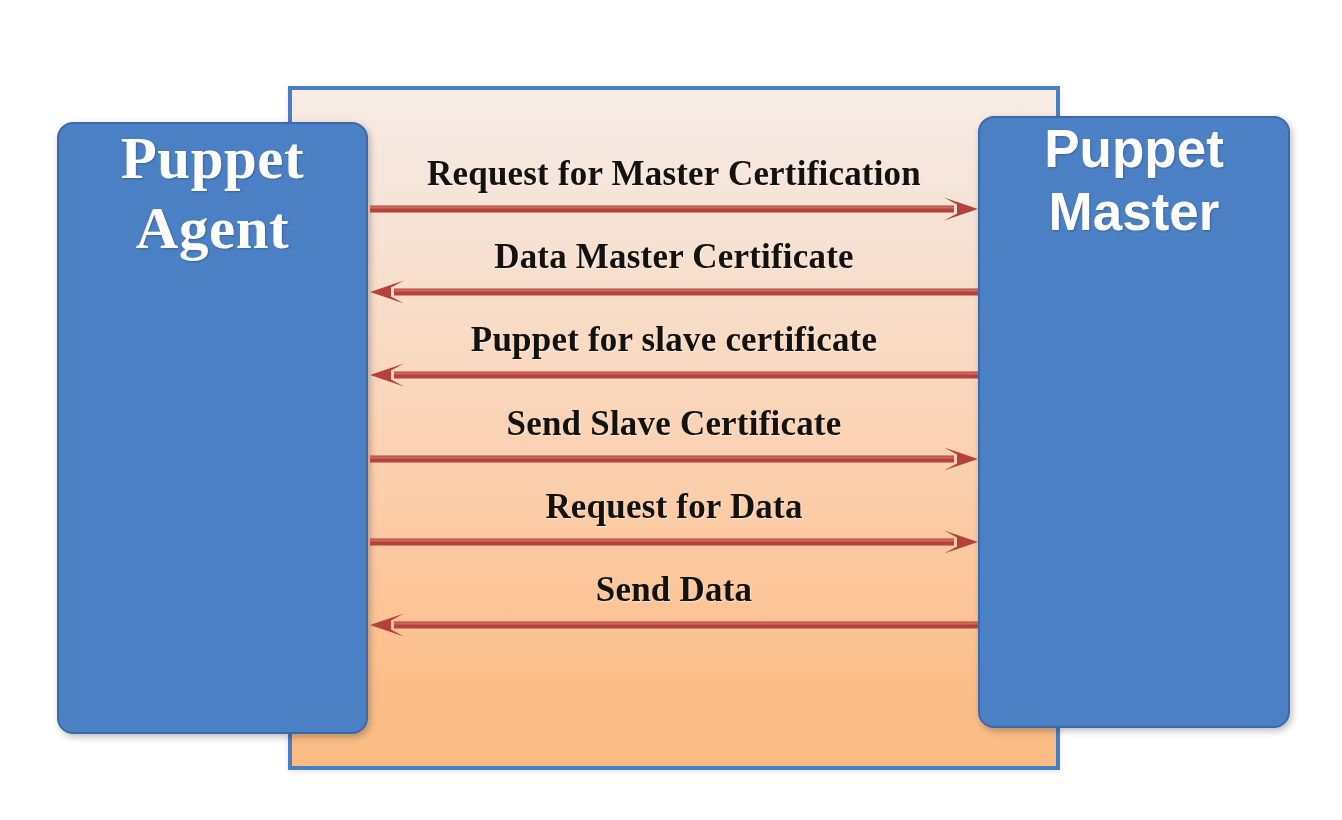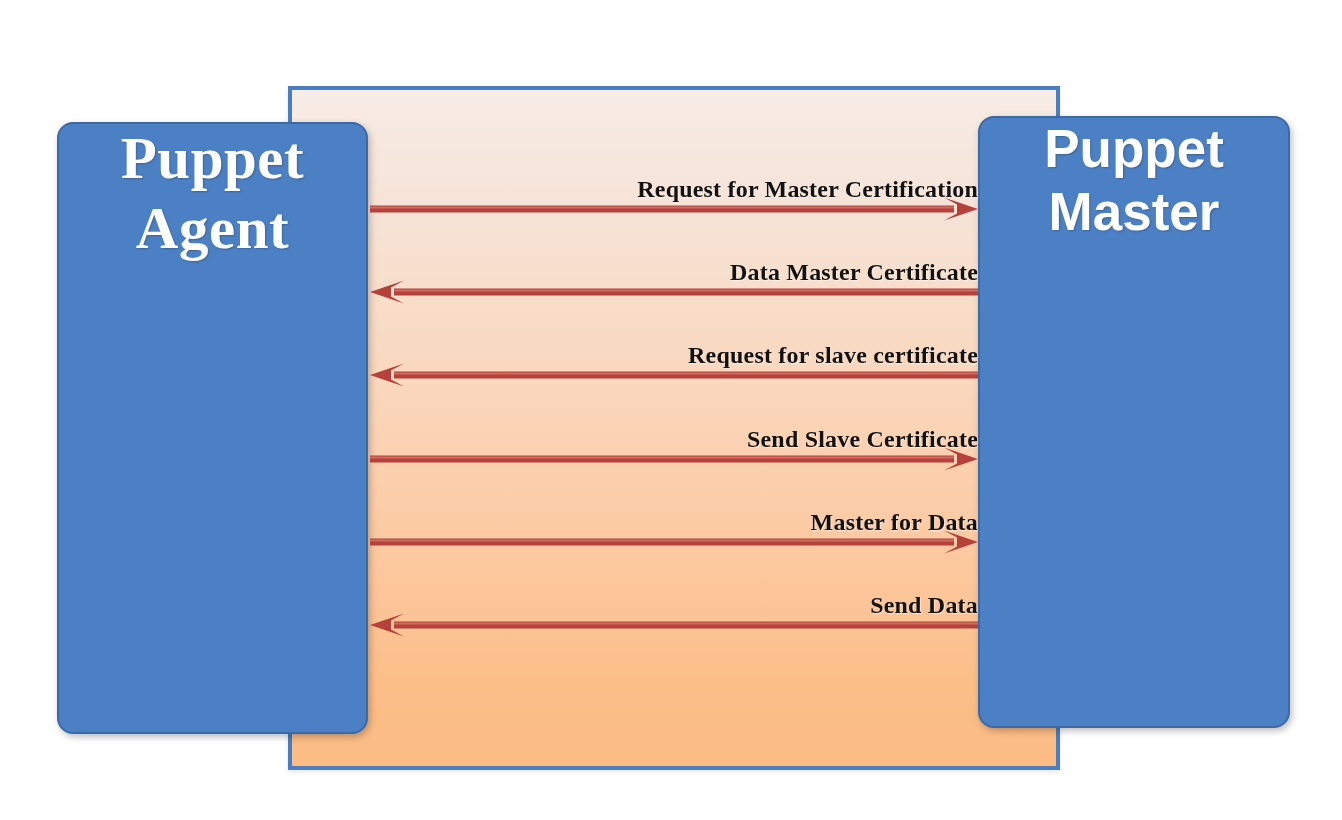--- a/index.html
+++ b/index.html
@@ -80,26 +80,26 @@
 
   
   .msg {
     position: absolute;
     left: 370px;
     width: 608px;
     height: 0;
   }
   .msg-label {
     position: absolute;
-    bottom: 0;
+    bottom: 9px;
     width: 100%;
-    text-align: right;
+    text-align: center;
     font-family: "Liberation Serif", serif;
     font-weight: bold;
-    font-size: 24px;
+    font-size: 35px;
     color: #141210;
     text-shadow: 1px 1px 1px rgba(255,255,255,0.55);
     letter-spacing: 0.2px;
     white-space: nowrap;
   }
   .msg-arrow {
     position: absolute;
     left: 0;
     top: -3px;
     width: 100%;
@@ -137,39 +137,39 @@
   <div class="msg" id="msg-1" style="top:286px">
     <div class="msg-label">Data Master Certificate</div>
     <svg class="msg-arrow" viewBox="0 0 608 26" preserveAspectRatio="none">
         <rect x="24" y="5.5" width="584" height="7" fill="#b5413a"></rect>
         <rect x="24" y="6.5" width="584" height="2" fill="#cf6a5f"></rect>
         <path d="M 34 -2.5 L 0 9 L 34 20.5 L 21 13.5 L 21 4.5 Z" fill="#b5413a"></path>
       </svg>
   </div>
 
   <div class="msg" id="msg-2" style="top:369px">
-    <div class="msg-label">Request for slave certificate</div>
+    <div class="msg-label">Puppet for slave certificate</div>
     <svg class="msg-arrow" viewBox="0 0 608 26" preserveAspectRatio="none">
         <rect x="24" y="5.5" width="584" height="7" fill="#b5413a"></rect>
         <rect x="24" y="6.5" width="584" height="2" fill="#cf6a5f"></rect>
         <path d="M 34 -2.5 L 0 9 L 34 20.5 L 21 13.5 L 21 4.5 Z" fill="#b5413a"></path>
       </svg>
   </div>
 
   <div class="msg" id="msg-3" style="top:453px">
     <div class="msg-label">Send Slave Certificate</div>
     <svg class="msg-arrow" viewBox="0 0 608 26" preserveAspectRatio="none">
         <rect x="0" y="5.5" width="584" height="7" fill="#b5413a"></rect>
         <rect x="0" y="6.5" width="584" height="2" fill="#cf6a5f"></rect>
         <path d="M 574 -2.5 L 608 9 L 574 20.5 L 587 13.5 L 587 4.5 Z" fill="#b5413a"></path>
       </svg>
   </div>
 
   <div class="msg" id="msg-4" style="top:536px">
-    <div class="msg-label">Master for Data</div>
+    <div class="msg-label">Request for Data</div>
     <svg class="msg-arrow" viewBox="0 0 608 26" preserveAspectRatio="none">
         <rect x="0" y="5.5" width="584" height="7" fill="#b5413a"></rect>
         <rect x="0" y="6.5" width="584" height="2" fill="#cf6a5f"></rect>
         <path d="M 574 -2.5 L 608 9 L 574 20.5 L 587 13.5 L 587 4.5 Z" fill="#b5413a"></path>
       </svg>
   </div>
 
   <div class="msg" id="msg-5" style="top:619px">
     <div class="msg-label">Send Data</div>
     <svg class="msg-arrow" viewBox="0 0 608 26" preserveAspectRatio="none">

